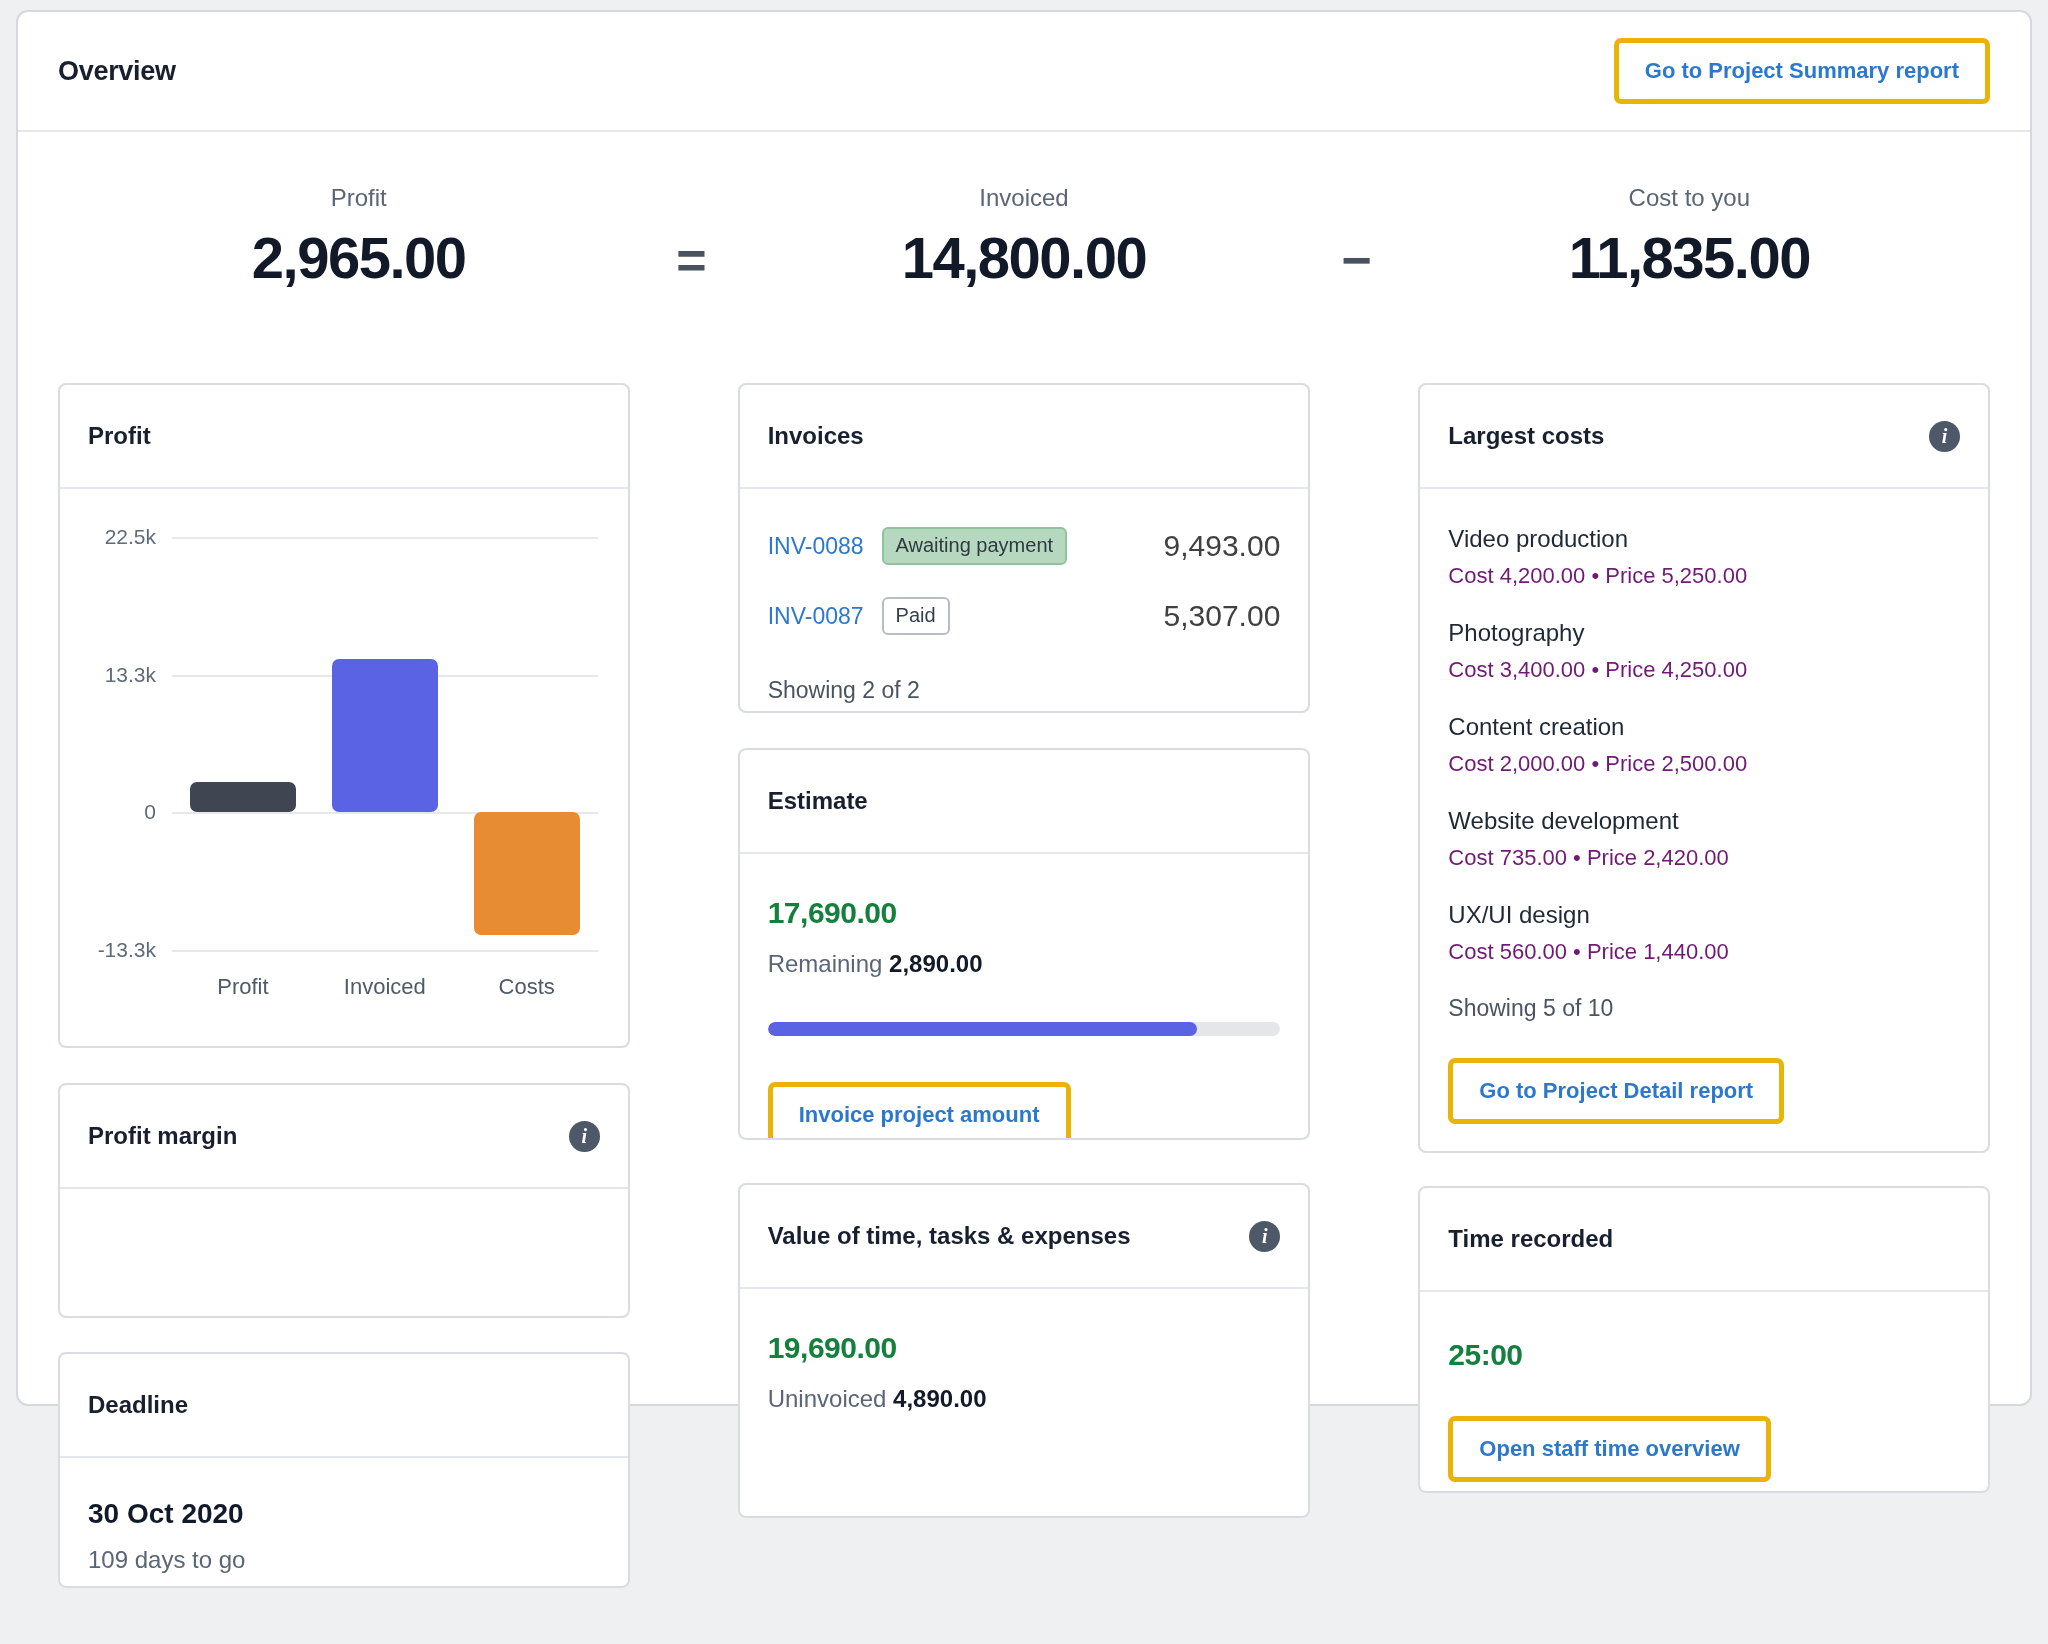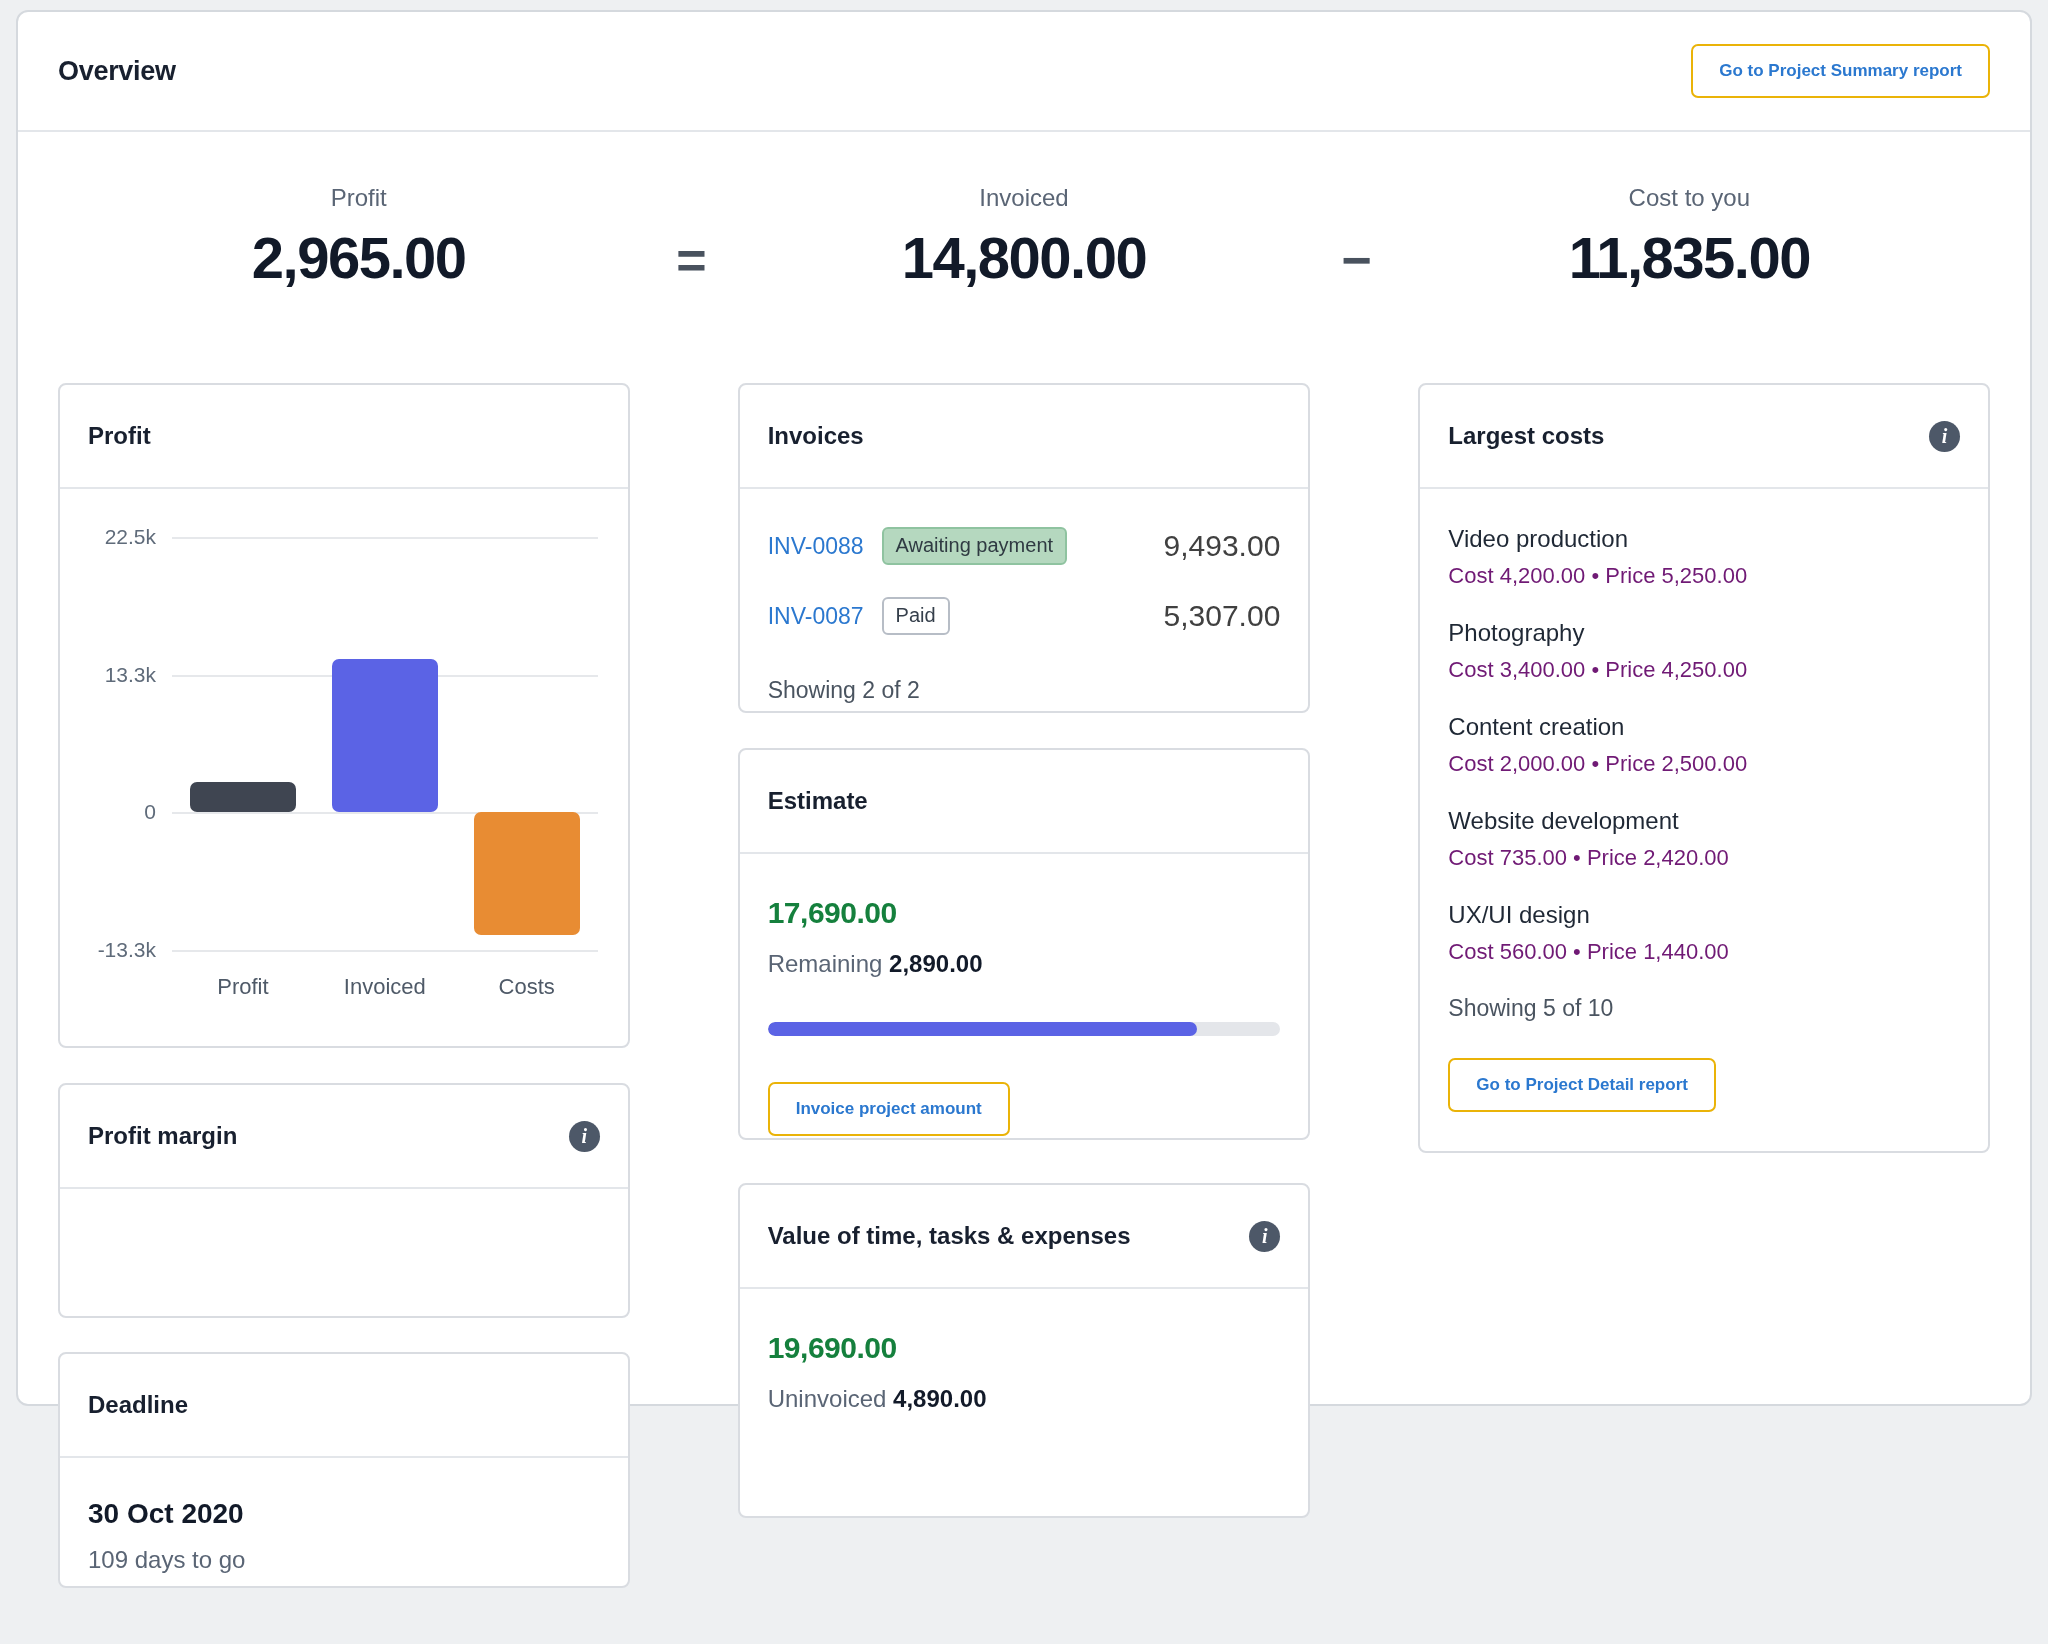--- a/index.html
+++ b/index.html
@@ -15,22 +15,22 @@
     position:absolute; left:16px; top:10px; width:2016px; height:1396px;
     background:#ffffff; border:2px solid #d5d9de; border-radius:12px;
   }
   
   .panel-header {
     height:120px; display:flex; align-items:center; justify-content:space-between;
     padding:0 40px; border-bottom:2px solid #e3e6ea;
   }
   .page-title { font-size:27px; font-weight:700; color:#18202f; letter-spacing:-0.3px; }
   .btn {
-    background:#fff; border:2px solid #eab308; border-radius:7px;
-    color:#2b78cf; font-weight:700; font-size:17px;
+    background:#fff; border:5px solid #eab308; border-radius:7px;
+    color:#2b78cf; font-weight:700; font-size:22px;
     padding:15px 26px; cursor:pointer;
     font-family:"Liberation Sans","DejaVu Sans",sans-serif;
     white-space:nowrap;
   }
   
   .summary { display:flex; padding:52px 40px 0; }
   .stat { flex:1; text-align:center; }
   .stat-label { font-size:24px; color:#5a6575; margin-bottom:12px; }
   .stat-value { font-size:58px; font-weight:700; color:#121a29; letter-spacing:-1.5px; }
   .op { width:64px; text-align:center; font-size:52px; font-weight:700; color:#49525e; padding-top:46px; }
@@ -275,16 +275,25 @@
           </div>
           <div class="cost-item">
             <div class="cost-name">UX/UI design</div>
             <div class="cost-detail">Cost 560.00 • Price 1,440.00</div>
           </div>
           <div class="showing costs-showing">Showing 5 of 10</div>
           <button class="btn costs-btn">Go to Project Detail report</button>
         </div>
       </div>
 
+      <div class="card time-card">
+        <div class="card-header">
+          <div class="card-title">Time recorded</div>
+        </div>
+        <div class="time-body">
+          <div class="big-value">25:00</div>
+          <button class="btn time-btn">Open staff time overview</button>
+        </div>
+      </div>
 
     </div>
   </div>
 </div>
 
 </body></html>

